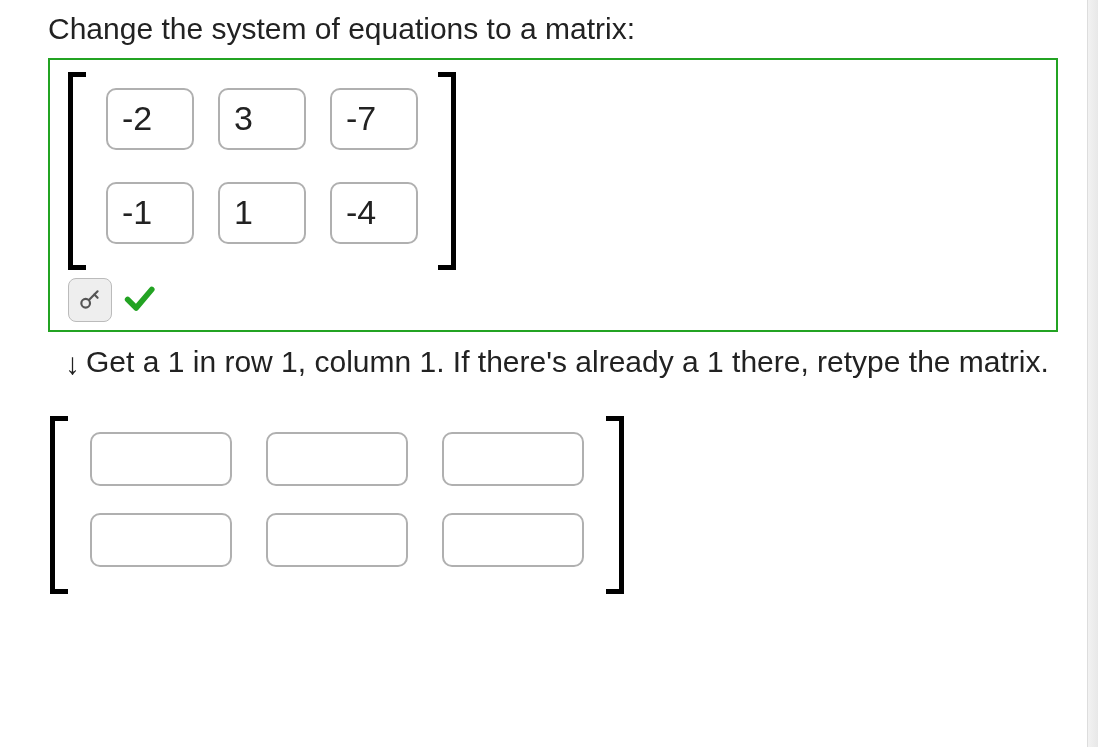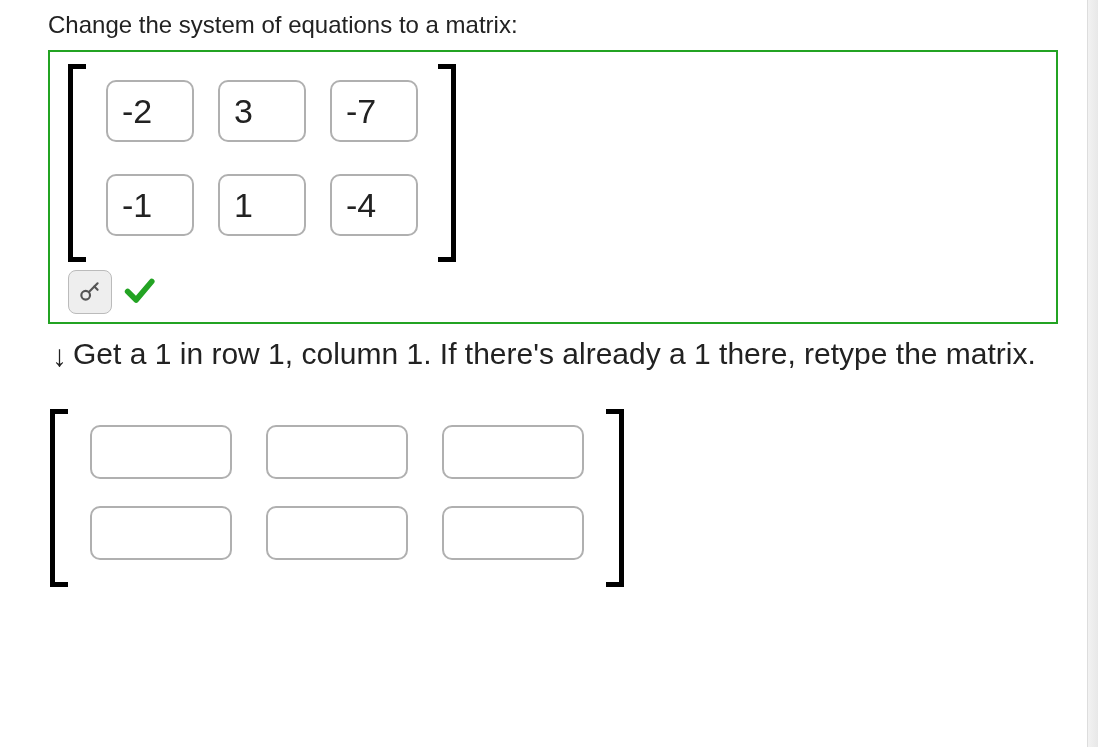--- a/index.html
+++ b/index.html
@@ -19,21 +19,21 @@
   .right-scroll-hint {
     position: absolute;
     top: 0;
     right: 0;
     width: 10px;
     height: 100%;
     background: linear-gradient(to right, #f2f2f2, #e8e8e8);
     border-left: 1px solid #ddd;
   }
   .prompt-text {
-    font-size: 24px;
+    font-size: 30px;
     line-height: 1.25;
     margin: 0 28px 10px 0;
   }
   .answer-block {
     border: 2px solid #23a323;
     width: 1010px;
     padding: 12px 12px 8px 18px;
     box-sizing: border-box;
     position: relative;
   }
@@ -133,21 +133,21 @@
     align-items: center;
     justify-content: center;
     cursor: pointer;
   }
   .key-btn svg { width: 26px; height: 26px; }
   .checkmark svg { width: 34px; height: 34px; }
 
   .instruction {
     font-size: 30px;
     line-height: 1.35;
-    margin: 10px 40px 26px 4px;
+    margin: 10px 40px 26px 17px;
   }
   .down-arrow {
     display: inline-block;
     transform: translateY(2px);
     margin-right: 6px;
     font-size: 30px;
   }
 
   .second-matrix {
     margin-top: 34px;

